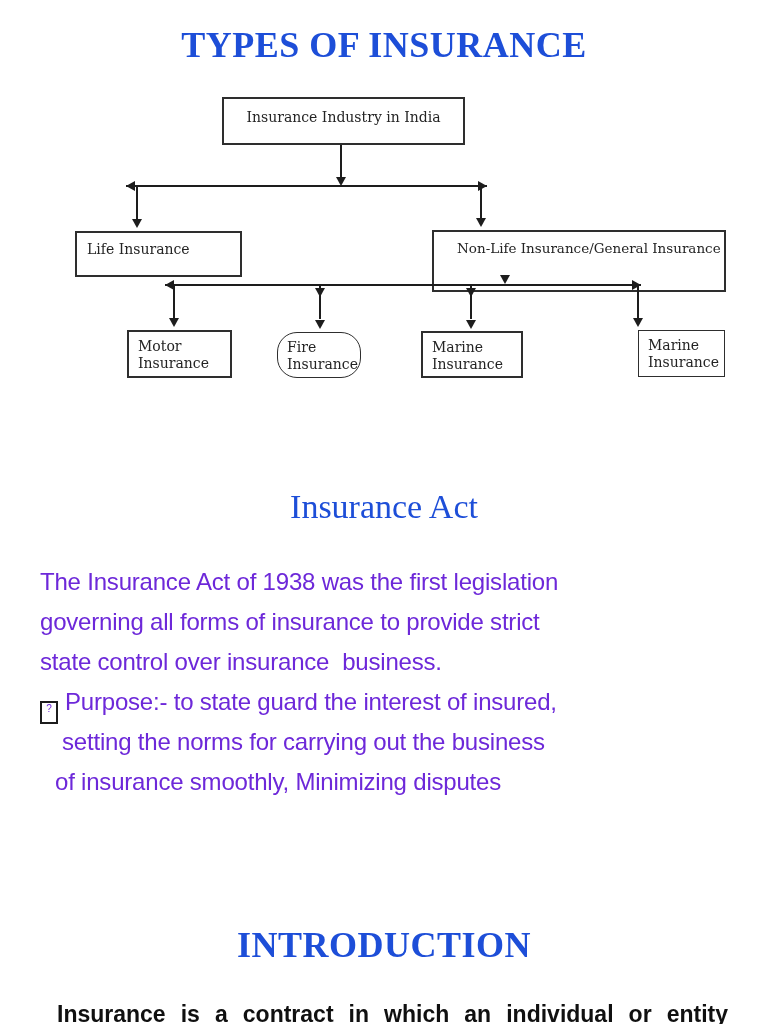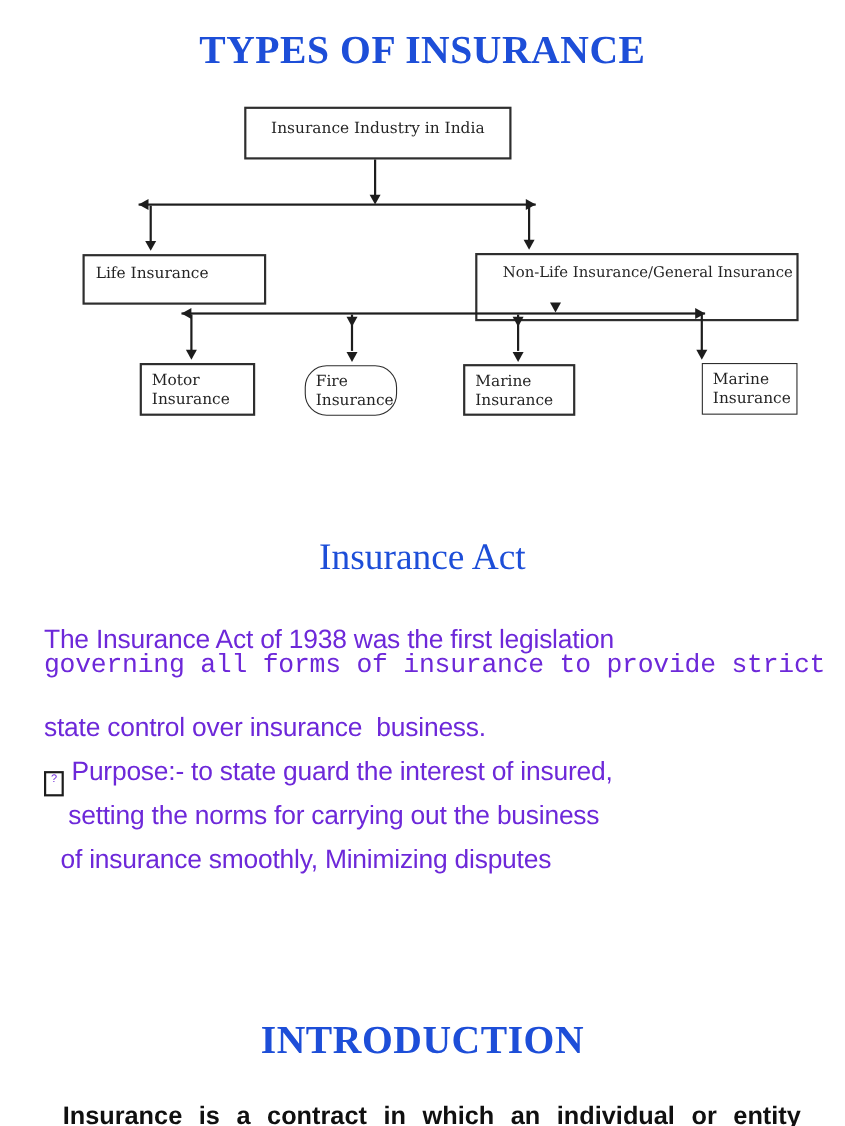--- a/index.html
+++ b/index.html
@@ -50,21 +50,21 @@
   #a-fire-tip   { left:315px; top:320px; }
   #l-health-drop{ left:470px; top:286px; width:2px; height:33px; }
   #a-health-top { left:466px; top:288px; }
   #a-health-tip { left:466px; top:320px; }
   #l-marine-drop{ left:637px; top:286px; width:2px; height:33px; }
   #a-marine-tip { left:633px; top:318px; }
 
   
   .body-line { position:absolute; left:40px; width:640px; font-size:24px;
                letter-spacing:-0.2px; color:#6d28d9; white-space:pre; }
-  #bl1 { top:568px; } #bl2 { top:592px;font-family:Liberation Mono, monospace; } #bl3 { top:648px; } #bl4 { top:688px; }
+  #bl1 { top:568px; } #bl2 { top:608px; } #bl3 { top:648px; } #bl4 { top:688px; }
   #bl5 { top:728px; padding-left:22px; } #bl6 { top:768px; padding-left:15px; }
 
   .tofu { display:inline-block; width:14px; height:19px; border:2px solid #1c1c1c;
           margin-right:7px; vertical-align:-2px; font-size:10px; line-height:12px;
           text-align:center; white-space:normal; }
 
   
   #intro-line { position:absolute; left:57px; top:1000px; width:671px;
                 font-weight:bold; font-size:23px; line-height:28px; color:#101010;
                 text-align:justify; text-align-last:justify; }

